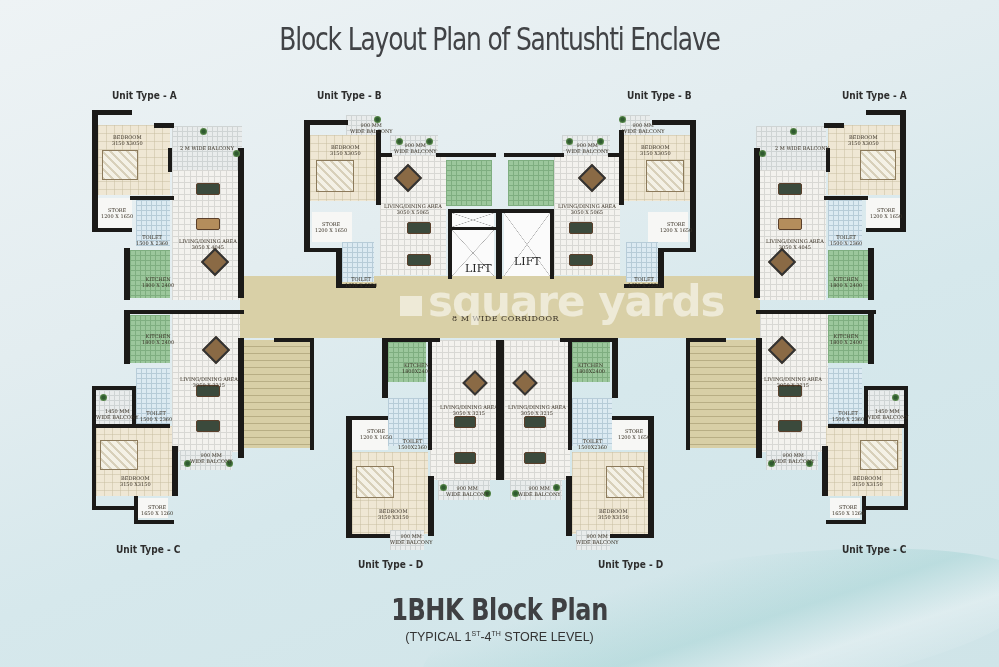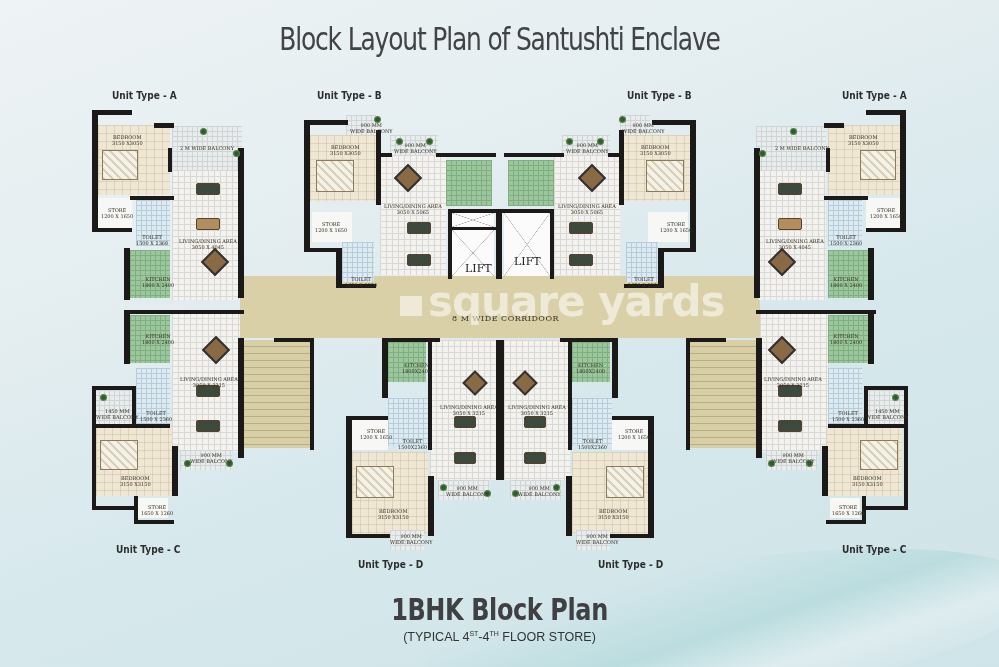--- a/index.html
+++ b/index.html
@@ -356,13 +356,13 @@
     <div class="rlabel" style="left:772px;top:452px;"><span>900 MM</span><br><span>WIDE BALCONY</span></div>
     <div class="rlabel" style="left:852px;top:475px;"><span>BEDROOM</span><br><span>3150 X3150</span></div>
     <div class="rlabel" style="left:832px;top:504px;"><span>STORE</span><br><span>1650 X 1260</span></div>
   </div>
 
   <div class="wm-box"></div>
   <div class="watermark" style="left:428px;">square yards</div>
 </div>
 
 <div class="subtitle">1BHK Block Plan</div>
-<div class="floor-note"><span>(TYPICAL 4</span><sup>ST</sup><span>-4</span><sup>TH</sup><span> FLOOR STORE)</span></div>
+<div class="floor-note"><span>(TYPICAL 1</span><sup>ST</sup><span>-4</span><sup>TH</sup><span> STORE LEVEL)</span></div>
 
 </body></html>

